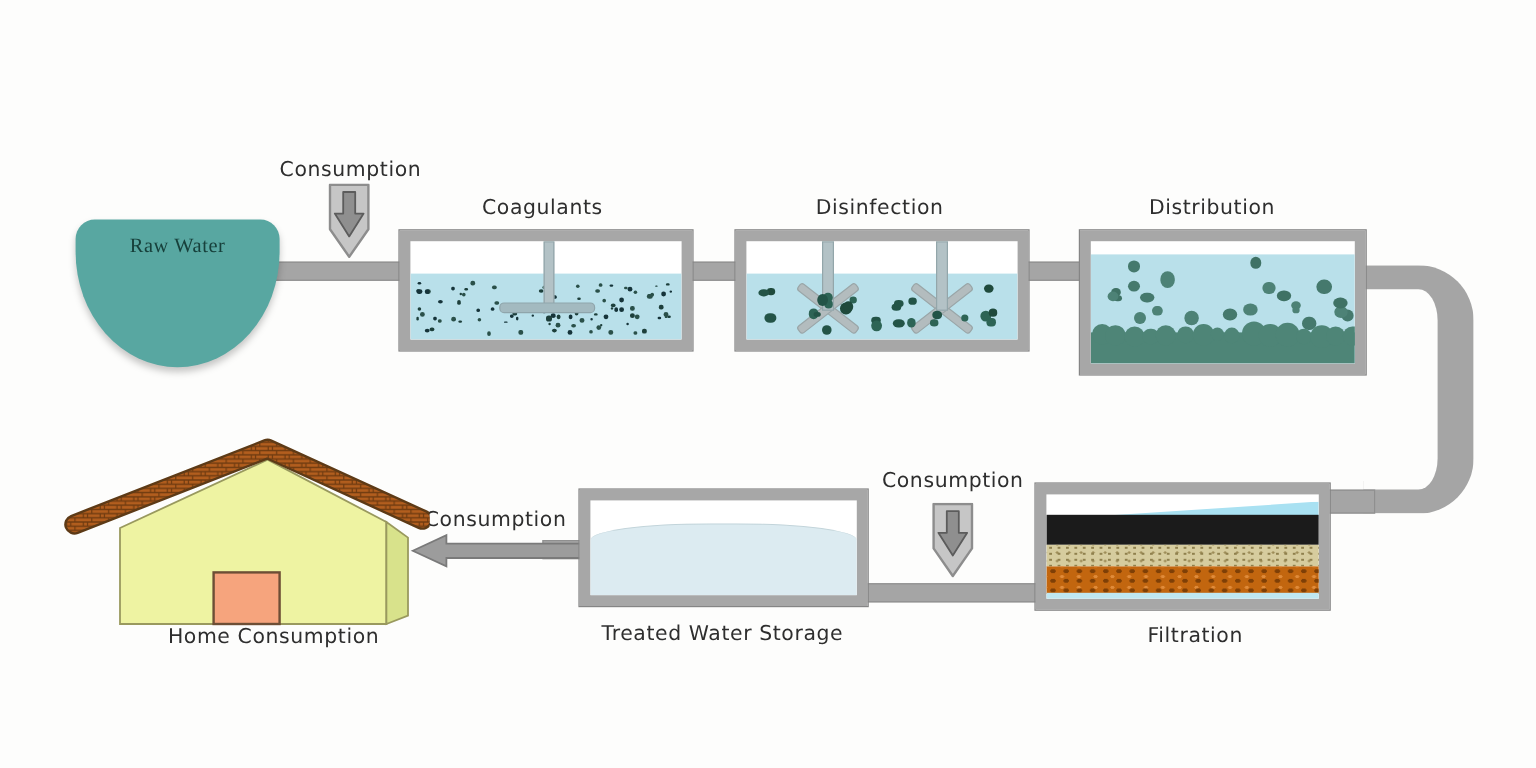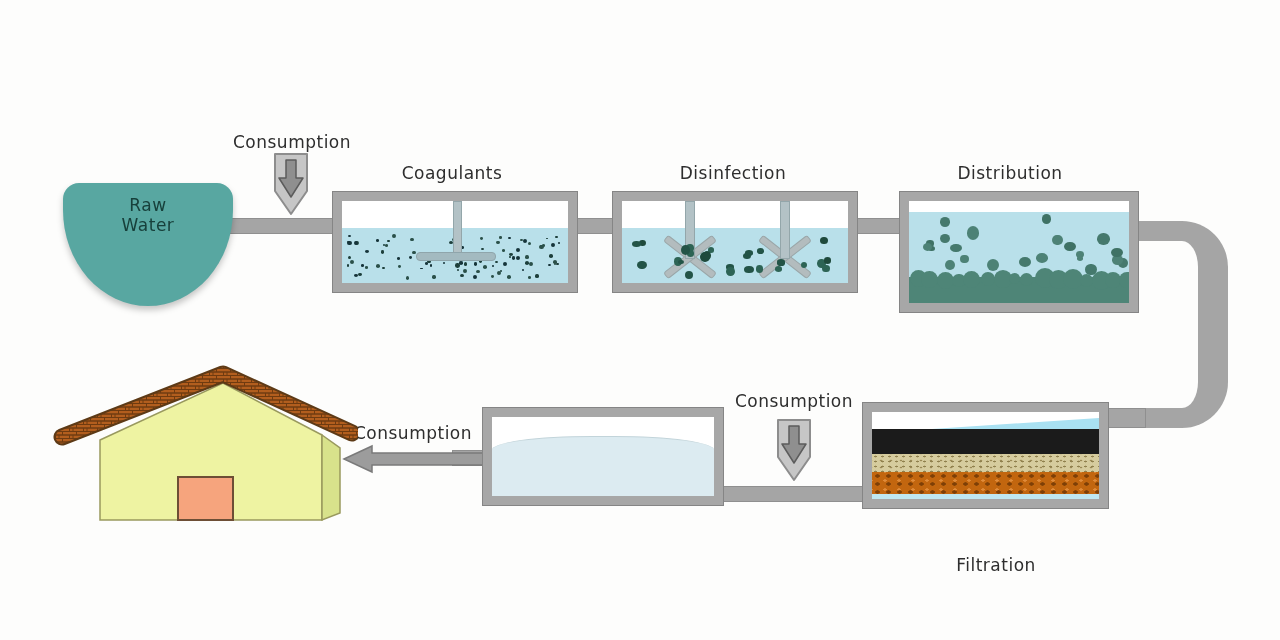--- a/index.html
+++ b/index.html
@@ -26,21 +26,21 @@
   
   .raw-water{
     position:absolute;left:63px;top:183px;width:170px;height:123px;
     background:var(--raw-water);
     border-radius:16px 16px 50% 50% / 16px 16px 78% 78%;
     filter:drop-shadow(0 4px 3px rgba(0,0,0,.22));
     z-index:2;
   }
   .raw-water .rw-label{
     position:absolute;left:0;right:0;top:12px;text-align:center;
-    font-size:17px;color:#17403b;letter-spacing:.5px;
+    font-size:17px;color:#17403b;letter-spacing:.5px;font-family:Liberation Serif, serif;
   }
   .raw-water .rw-label span{display:inline-block;width:80px;}
   
   .tank{
     position:absolute;box-sizing:border-box;background:#ffffff;
     border:9px solid #a7a7a7;outline:1px solid #858585;z-index:2;
   }
   .tank-inner{position:absolute;inset:0;overflow:hidden;}
   .water{position:absolute;left:0;right:0;bottom:0;background:var(--tank-water);}
   .rod{position:absolute;top:0;background:#b3c2c6;border:1px solid #93a6aa;box-sizing:border-box;}
@@ -315,15 +315,17 @@
     <path d="M10,79 L171,16 L300,75" fill="none" stroke="#5d3a16" stroke-width="17" stroke-linecap="round" stroke-linejoin="round"></path>
     <path d="M10,79 L171,16 L300,75" fill="none" stroke="url(#tiles)" stroke-width="13" stroke-linecap="round" stroke-linejoin="round"></path>
   </svg>
 
   <div class="lbl" style="left:292px;top:132px;">Consumption</div>
   <div class="lbl" style="left:452px;top:163px;">Coagulants</div>
   <div class="lbl" style="left:733px;top:163px;">Disinfection</div>
   <div class="lbl" style="left:1010px;top:163px;">Distribution</div>
   <div class="lbl" style="left:794px;top:391px;">Consumption</div>
   <div class="lbl" style="left:413px;top:423px;">Consumption</div>
-  <div class="lbl" style="left:996px;top:520px;margin-top:35px;">Filtration</div>
+  <div class="lbl" style="left:602px;top:518px;">Treated Water Storage</div>
+  <div class="lbl" style="left:996px;top:520px;">Filtration</div>
+  <div class="lbl" style="left:228px;top:521px;">Home Consumption</div>
 
 </div>
 
 </body></html>

